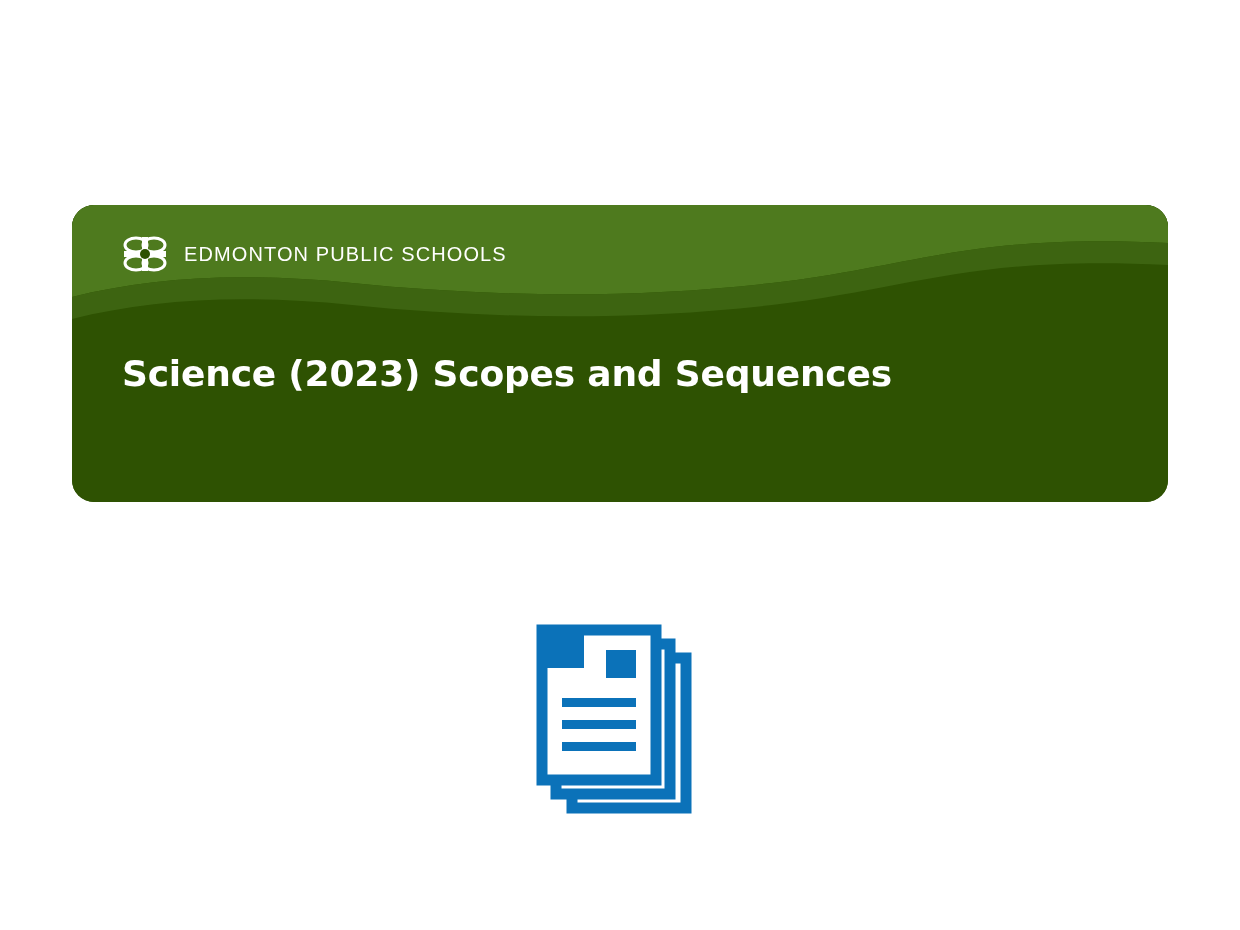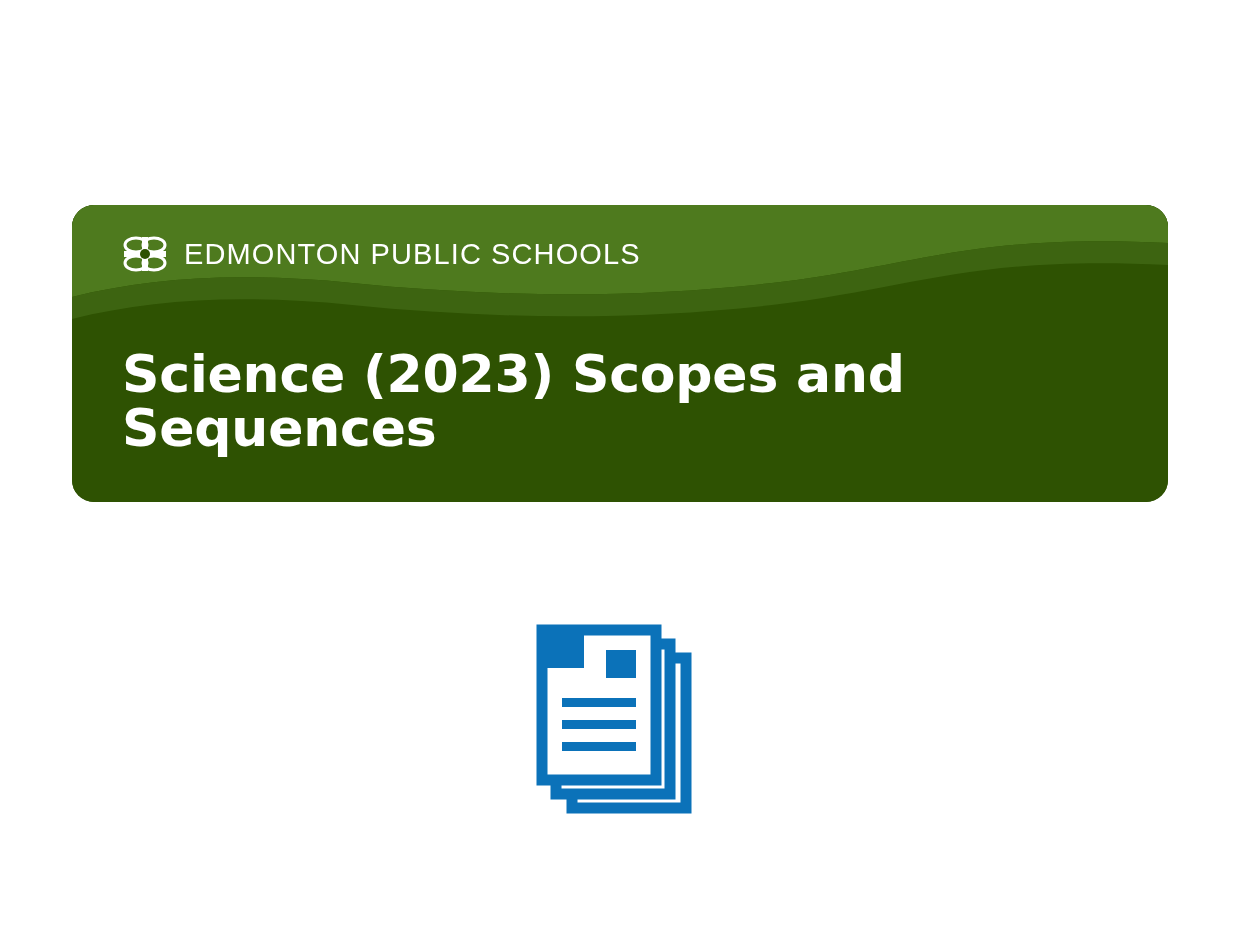--- a/index.html
+++ b/index.html
@@ -44,35 +44,35 @@
     height: 44px;
   }
   .logo-mark {
     width: 50px;
     height: 42px;
     display: block;
   }
   .logo-text {
     color: #ffffff;
     font-family: "Liberation Sans", sans-serif;
-    font-size: 29px;
+    font-size: 20px;
     letter-spacing: 1.1px;
     font-weight: 400;
     white-space: nowrap;
   }
 
   .banner-title {
     position: absolute;
     left: 50px;
     top: 142px;
     width: 1000px;
     color: #ffffff;
     font-family: "DejaVu Sans", sans-serif;
     font-weight: bold;
-    font-size: 52px;
+    font-size: 36px;
     line-height: 54px;
     letter-spacing: -0.2px;
   }
   .banner-title .line {
     display: block;
   }
 
   
   .doc-icon-wrap {
     position: absolute;

